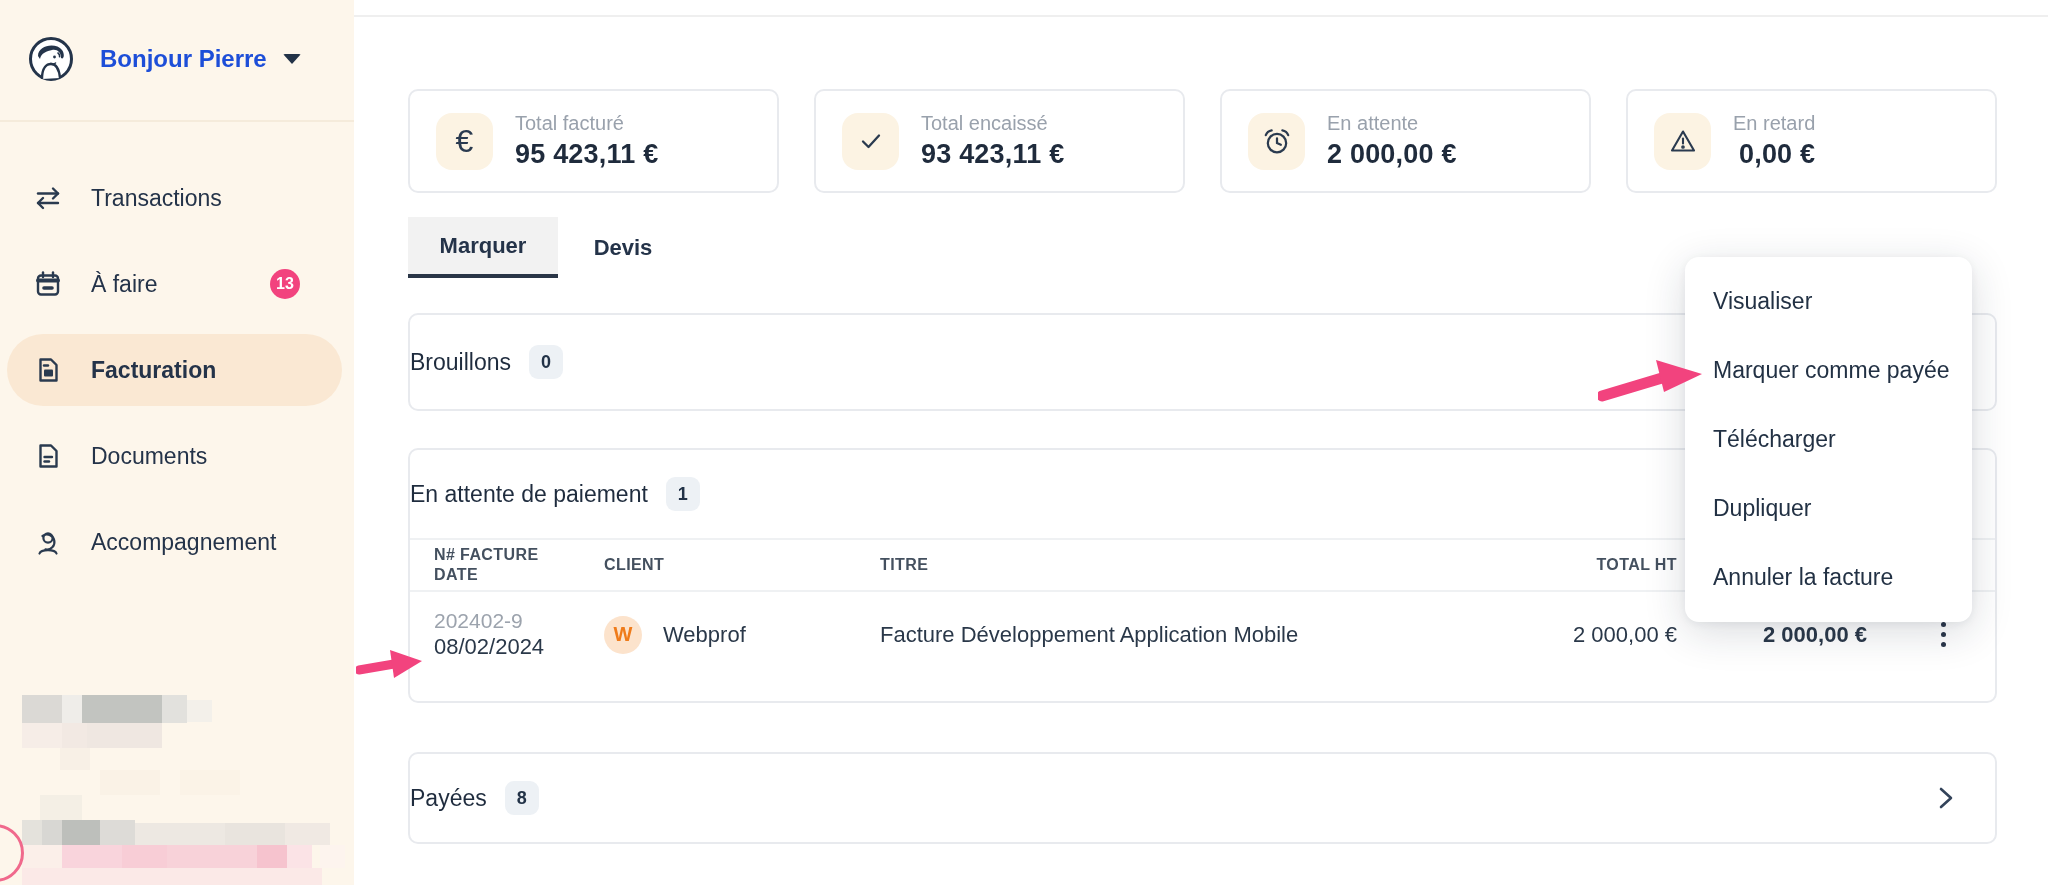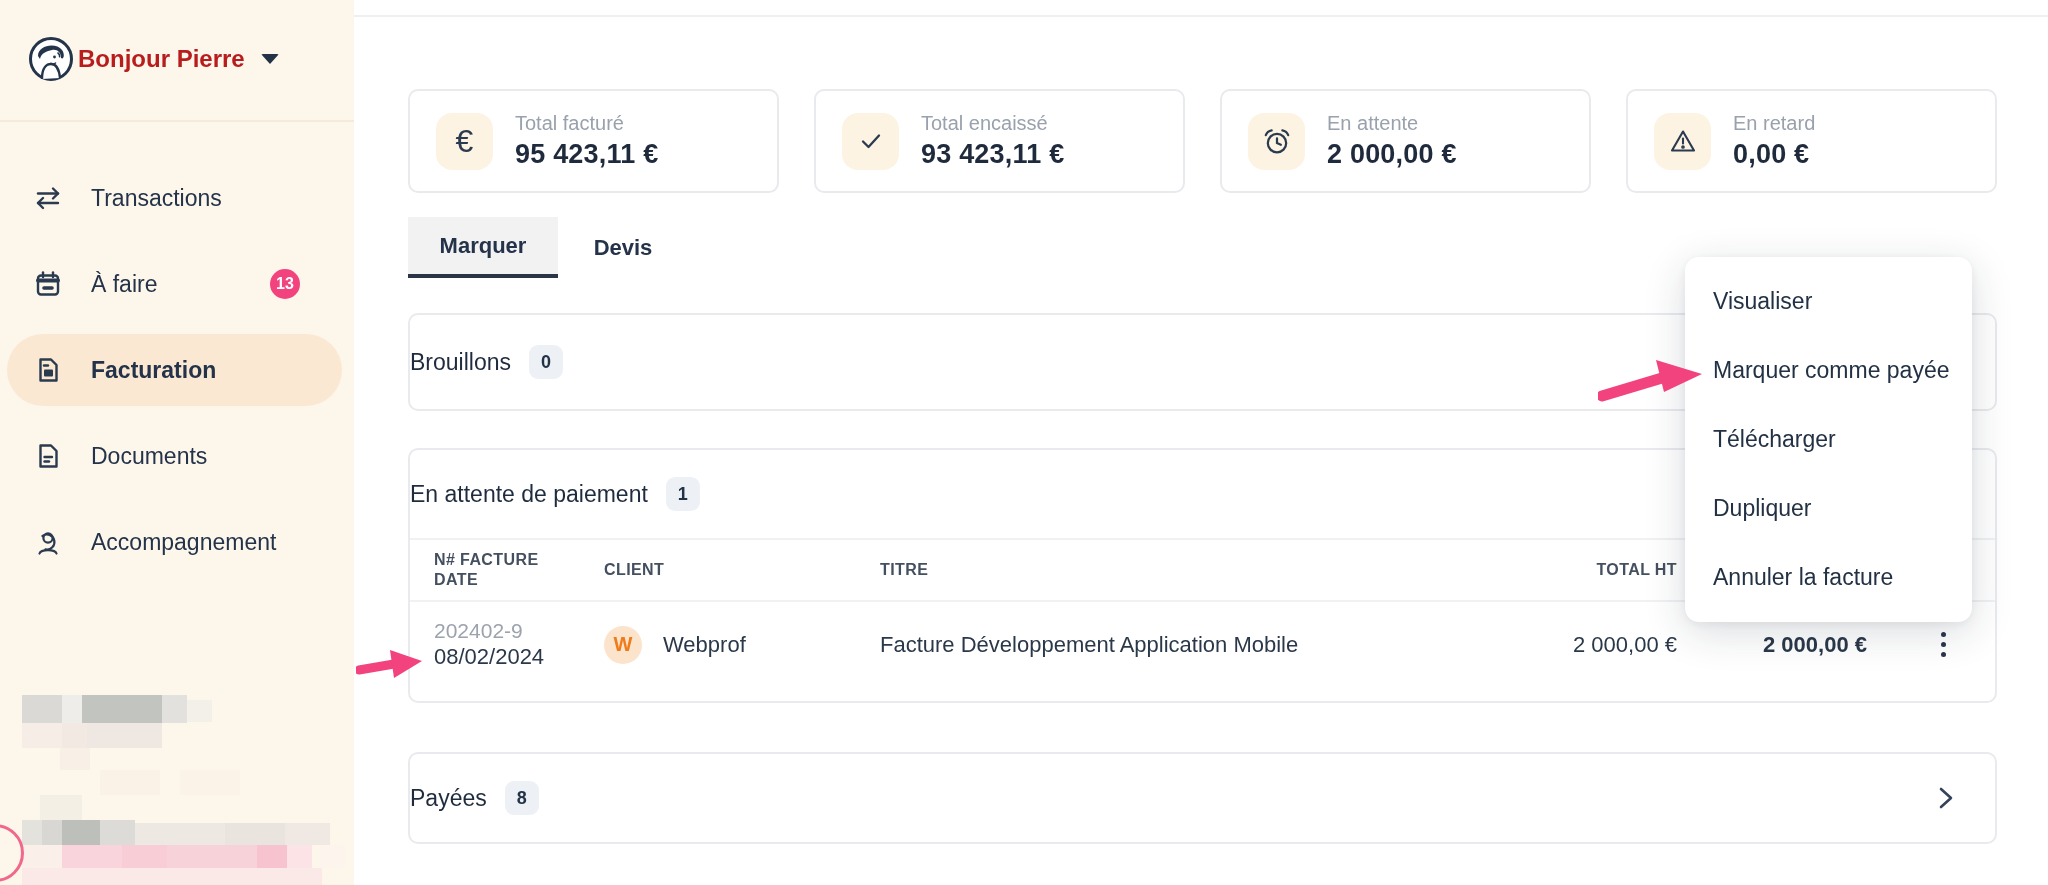--- a/index.html
+++ b/index.html
@@ -10,21 +10,21 @@
   }
   *{margin:0;padding:0;box-sizing:border-box;}
   html,body{width:2048px;height:885px;overflow:hidden;background:#fff;
     font-family:"Liberation Sans","DejaVu Sans",sans-serif;color:var(--navy);}
   .page{position:relative;width:2048px;height:885px;}
 
   
   .sidebar{position:absolute;left:0;top:0;width:354px;height:885px;background:var(--sidebar-bg);}
   .user-row{display:flex;align-items:center;padding:36px 0 0 28px;}
   .avatar{width:46px;height:46px;flex:0 0 46px;}
-  .greeting{font-size:24px;font-weight:700;color:#b91c1c;margin-left:4px;}
+  .greeting{font-size:24px;font-weight:700;color:#1d4ed8;margin-left:26px;}
   .caret{width:0;height:0;border-left:9px solid transparent;border-right:9px solid transparent;
     border-top:10px solid #223247;margin-left:16px;border-radius:2px;}
   .side-divider{height:2px;background:#F5EBDB;margin-top:38px;}
   .nav{margin-top:40px;padding:0 12px 0 7px;}
   .nav-item{position:relative;display:flex;align-items:center;height:72px;margin-bottom:14px;
     padding-left:26px;border-radius:36px;cursor:pointer;}
   .nav-item.active{background:var(--active-pill);}
   .nav-icon{width:30px;height:30px;flex:0 0 30px;color:#2A3A4F;}
   .nav-label{margin-left:28px;font-size:23px;font-weight:500;color:#243349;}
   .nav-item.active .nav-label{font-weight:700;}
@@ -42,21 +42,21 @@
   .topline{position:absolute;left:0;right:0;top:15px;height:2px;background:#EFEFEF;}
 
   .cards-row{position:absolute;left:54px;top:89px;display:flex;gap:35px;}
   .sum-card{width:371px;height:104px;border:2px solid var(--border);border-radius:10px;
     background:#fff;display:flex;align-items:center;padding-left:26px;}
   .icon-tile{width:57px;height:57px;border-radius:16px;background:var(--icon-tile);
     display:flex;align-items:center;justify-content:center;color:#2A3A4F;flex:0 0 57px;}
   .euro-glyph{font-size:32px;font-weight:400;color:#2A3A4F;line-height:1;}
   .sum-texts{margin-left:22px;}
   .sum-label{font-size:20px;color:var(--gray-text);}
-  .sum-value{font-size:27px;font-weight:700;color:var(--navy-dark);margin-top:4px;letter-spacing:.2px;}
+  .sum-value{font-size:27px;font-weight:700;color:var(--navy-dark);margin-top:4px;letter-spacing:.2px;text-align:right;}
 
   .tabs{position:absolute;left:54px;top:217px;display:flex;}
   .tab{height:61px;display:flex;align-items:center;justify-content:center;font-size:22px;
     font-weight:700;color:#243349;cursor:pointer;}
   .tab.active{width:150px;background:var(--tab-bg);border-bottom:4px solid var(--navy);}
   .tab.plain{width:130px;font-weight:600;}
 
   .panel{position:absolute;left:54px;width:1589px;background:#fff;border:2px solid var(--border);
     border-radius:10px;}
   .panel-header{display:flex;align-items:center;}
@@ -68,21 +68,21 @@
 
   #panel-drafts{top:313px;height:98px;}
   #panel-drafts .panel-header{height:94px;}
   #panel-pending{top:448px;height:255px;}
   #panel-pending .panel-header{height:88px;}
   #panel-paid{top:752px;height:92px;}
   #panel-paid .panel-header{height:88px;}
 
   .tgrid{display:grid;grid-template-columns:170px 276px 587px 210px 190px 1fr;
     padding:0 24px;align-items:center;}
-  .thead{height:64px;border-top:2px solid var(--divider);border-bottom:2px solid var(--divider);}
+  .thead{height:54px;border-top:2px solid var(--divider);border-bottom:2px solid var(--divider);}
   .th{font-size:16px;font-weight:700;color:#44505F;letter-spacing:.4px;line-height:20px;}
   .th.right{text-align:right;}
   .trow{height:85px;cursor:pointer;}
   .cell-num{font-size:21px;color:var(--muted);}
   .cell-date{font-size:22px;color:#2A3849;margin-top:1px;}
   .client-cell{display:flex;align-items:center;}
   .client-avatar{width:38px;height:38px;border-radius:50%;background:var(--avatar-bg);
     color:var(--avatar-letter);font-size:20px;font-weight:700;display:flex;align-items:center;
     justify-content:center;}
   .client-name{margin-left:21px;font-size:22px;color:#2A3849;}

